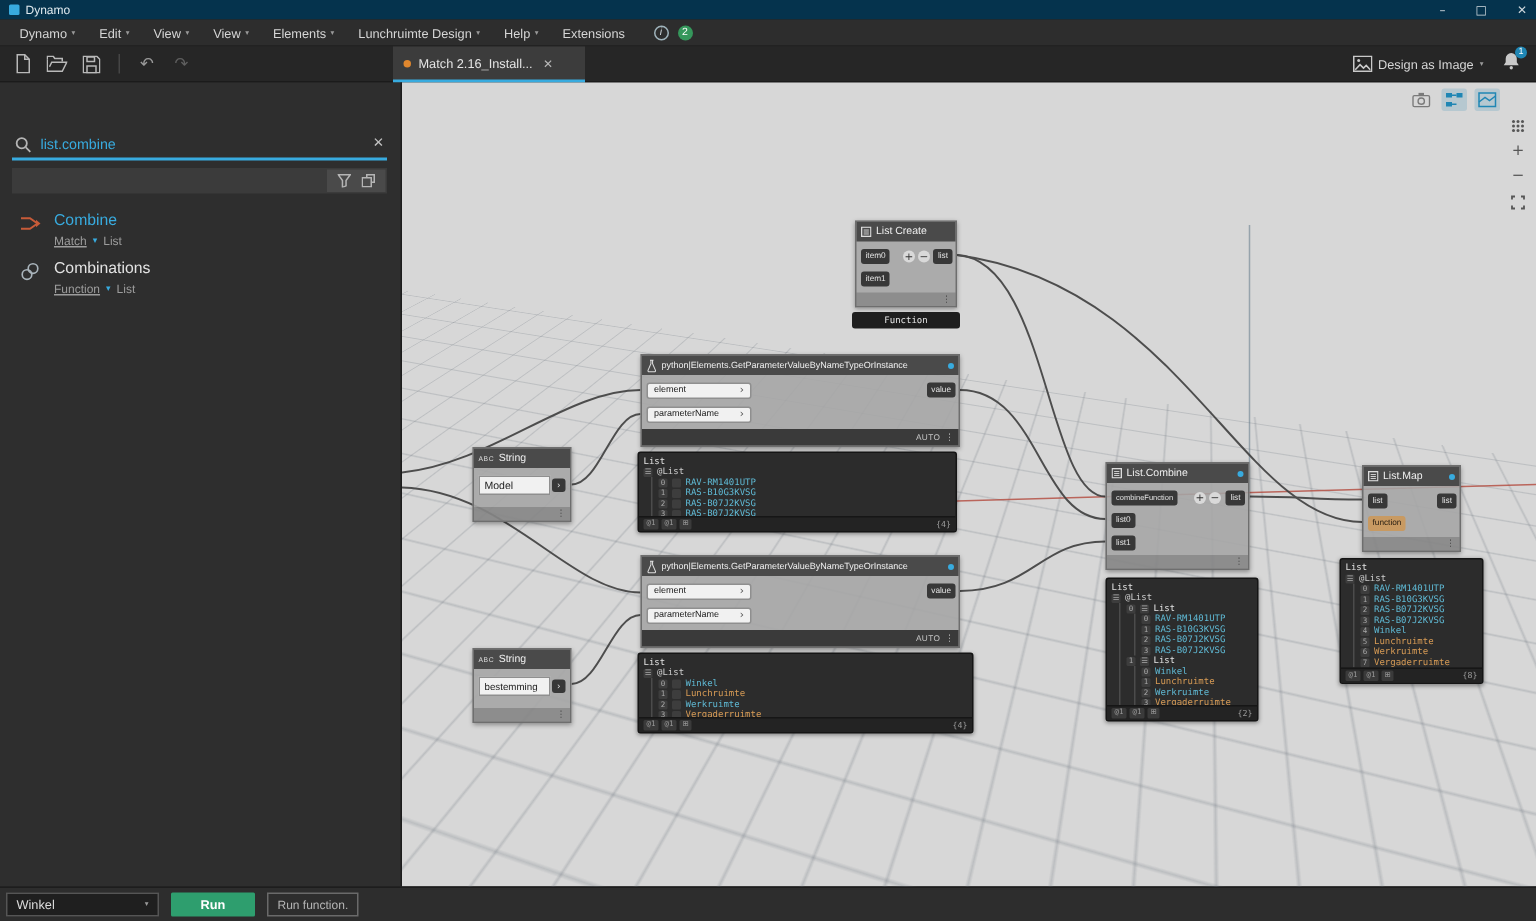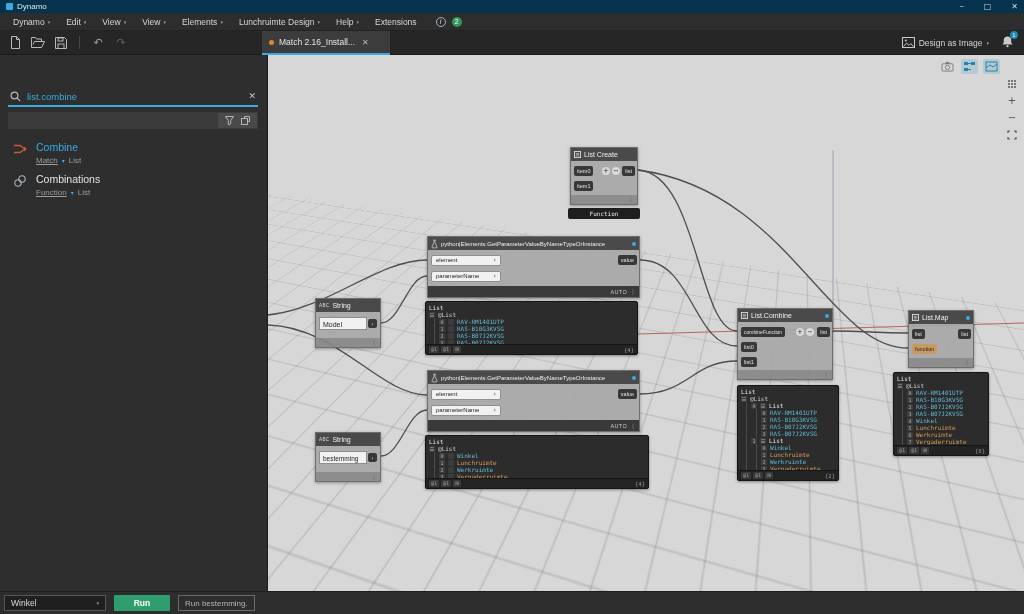--- a/index.html
+++ b/index.html
@@ -683,14 +683,14 @@
     </div>
   </div>
 </div>
 
 <div id="footer">
   <div id="mode-select">
     <span>Winkel</span>
     <span class="caret glyph">▾</span>
   </div>
   <button id="run-btn" style="background: rgb(46, 158, 110);">Run</button>
-  <div id="run-status">Run bestemming.</div>
+  <div id="run-status">Run function.</div>
 </div>
 
 </body></html>

